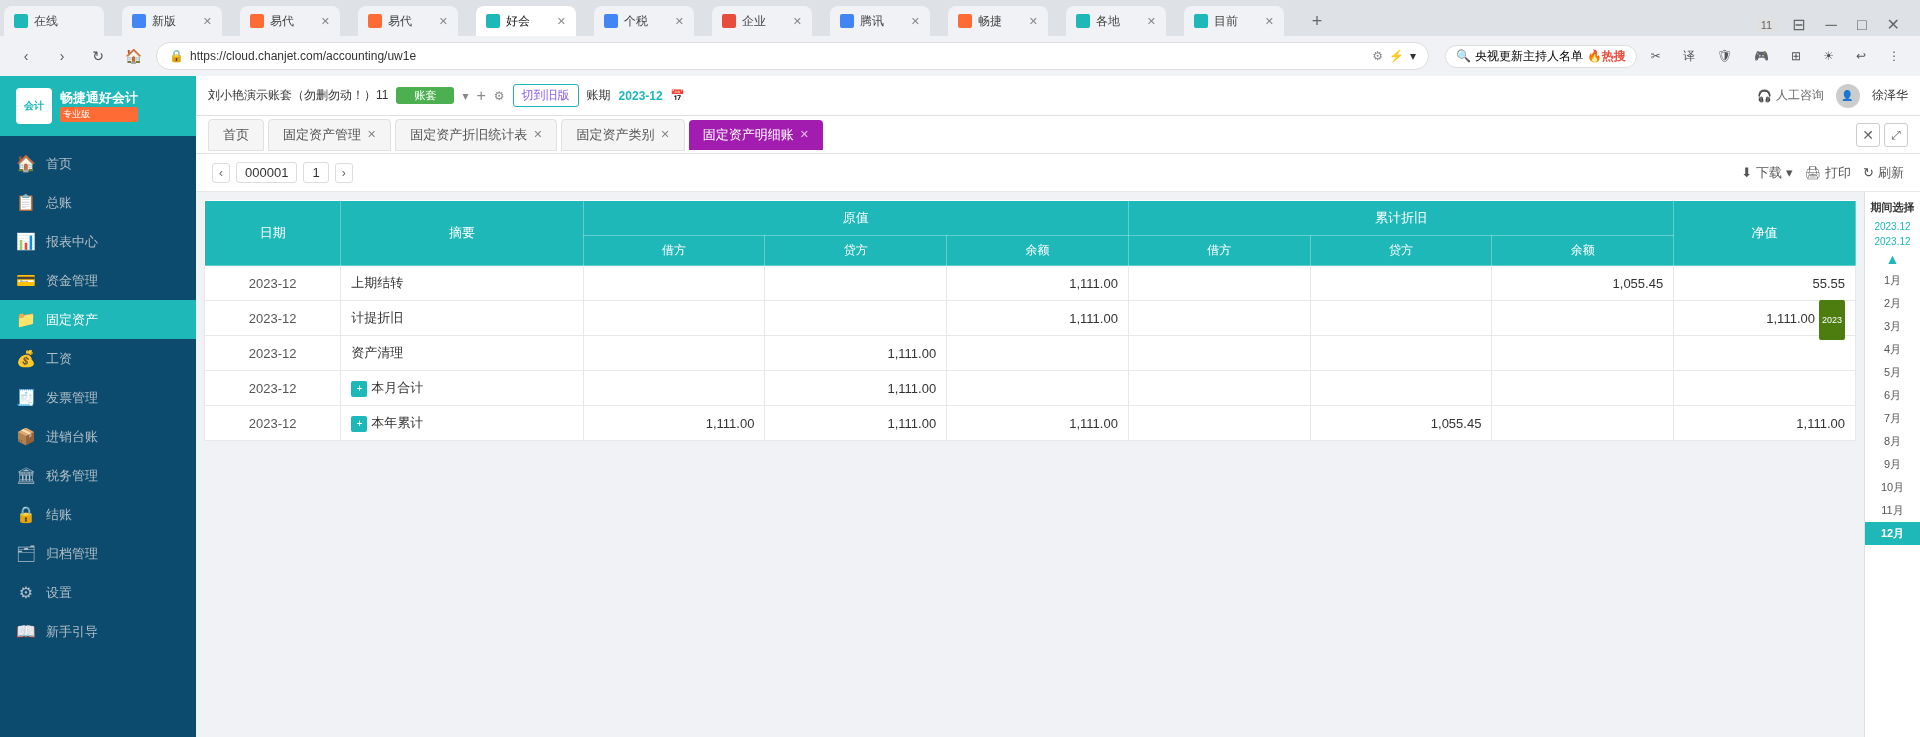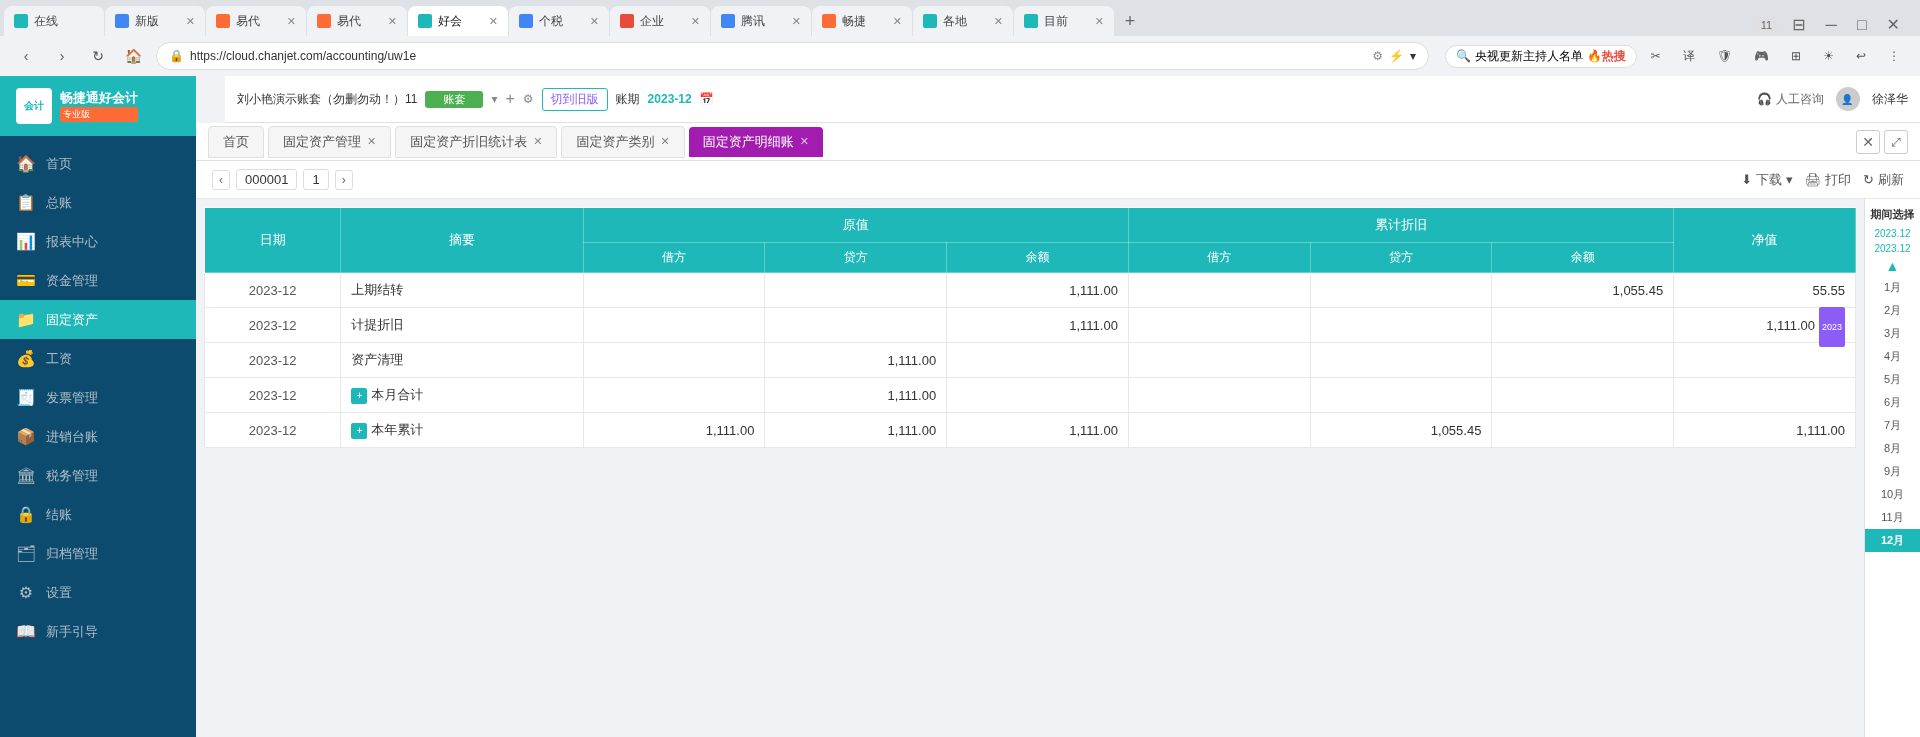--- a/index.html
+++ b/index.html
@@ -1,17 +1,17 @@
 <!DOCTYPE html>
 <html><head>
   <meta charset="utf-8">
   <style>
     * { margin: 0; padding: 0; box-sizing: border-box; }
     body { font-family: "Microsoft YaHei", "PingFang SC", sans-serif; font-size: 12px; background: #f0f2f5; width: 1920px; height: 737px; overflow: hidden; }
-    .tab-bar { display: flex; align-items: flex-end; height: 36px; background: #dee1e6; padding: 0 4px; gap: 1px; }
+    .tab-bar { display: flex; align-items: flex-end; height: 36px; background: #dee1e6; padding: 0 4px; gap: 18px; }
     .browser-tab { display: flex; align-items: center; height: 30px; padding: 0 10px; border-radius: 8px 8px 0 0; font-size: 12px; gap: 6px; min-width: 100px; max-width: 160px; cursor: pointer; background: #f0f2f5; color: #444; }
     .browser-tab.active { background: #fff; color: #222; }
     .browser-tab .tab-close { color: #888; font-size: 11px; cursor: pointer; margin-left: auto; }
     .browser-tab .tab-favicon { width: 14px; height: 14px; border-radius: 2px; display: inline-block; }
     .tab-favicon-green { background: #1eb8b8; }
     .tab-favicon-blue { background: #4285f4; }
     .tab-favicon-orange { background: #ff6b35; }
     .tab-favicon-red { background: #e74c3c; }
     .tab-add { width: 30px; height: 30px; display: flex; align-items: center; justify-content: center; cursor: pointer; color: #666; font-size: 18px; }
     .tab-controls { display: flex; align-items: center; margin-left: auto; gap: 8px; padding-right: 10px; }
@@ -35,21 +35,21 @@
     .sidebar-logo { display: flex; align-items: center; padding: 12px 16px; background: #1eb8b8; gap: 8px; }
     .logo-box { background: #fff; border-radius: 4px; width: 36px; height: 36px; display: flex; align-items: center; justify-content: center; font-size: 10px; font-weight: bold; color: #1eb8b8; }
     .logo-text { color: #fff; font-size: 13px; font-weight: bold; line-height: 1.3; }
     .logo-badge { background: #ff6b35; color: #fff; font-size: 9px; border-radius: 2px; padding: 1px 3px; }
     .sidebar-menu { flex: 1; overflow-y: auto; padding: 8px 0; }
     .sidebar-item { display: flex; align-items: center; padding: 10px 16px; gap: 10px; cursor: pointer; color: #b0bec5; font-size: 13px; }
     .sidebar-item.active { background: #1eb8b8; color: #fff; }
     .sidebar-item .icon { font-size: 16px; width: 20px; text-align: center; }
 
     
-    .app-header { height: 47px; background: #fff; border-bottom: 1px solid #e0e0e0; display: flex; align-items: center; padding: 0 12px; gap: 8px; margin-left: 29px; }
+    .app-header { height: 40px; background: #fff; border-bottom: 1px solid #e0e0e0; display: flex; align-items: center; padding: 0 12px; gap: 8px; }
     .header-user { font-size: 12px; color: #333; }
     .header-book { background: #4caf50; color: #fff; border-radius: 3px; padding: 1px 18px; font-size: 11px; }
     .header-switch-btn { border: 1px solid #1eb8b8; color: #8b5cf6; background: #fff; border-radius: 3px; padding: 2px 8px; cursor: pointer; font-size: 12px; }
     .header-period { color: #333; font-size: 12px; }
     .header-right { margin-left: auto; display: flex; align-items: center; gap: 12px; }
     .header-service { color: #666; font-size: 12px; display: flex; align-items: center; gap: 4px; cursor: pointer; }
     .header-avatar { width: 24px; height: 24px; border-radius: 50%; background: #ccc; display: flex; align-items: center; justify-content: center; font-size: 10px; }
     .header-username { color: #333; font-size: 12px; }
 
     
@@ -363,21 +363,21 @@
               </tr>
               <tr>
                 <td class="td-date">2023-12</td>
                 <td class="td-desc">计提折旧</td>
                 <td class="td-num"></td>
                 <td class="td-num"></td>
                 <td class="td-num">1,111.00</td>
                 <td class="td-num"></td>
                 <td class="td-num"></td>
                 <td class="td-num"></td>
-                <td class="td-num">1,111.00<span style="background: #8b5cf6; color: rgb(255, 255, 255); font-size: 9px; border-radius: 2px; padding: 15px 3px; margin-left: 4px;">2023</span></td>
+                <td class="td-num">1,111.00<span style="background: #4d7c0f; color: rgb(255, 255, 255); font-size: 9px; border-radius: 2px; padding: 15px 3px; margin-left: 4px;">2023</span></td>
               </tr>
               <tr>
                 <td class="td-date">2023-12</td>
                 <td class="td-desc">资产清理</td>
                 <td class="td-num"></td>
                 <td class="td-num">1,111.00</td>
                 <td class="td-num"></td>
                 <td class="td-num"></td>
                 <td class="td-num"></td>
                 <td class="td-num"></td>

